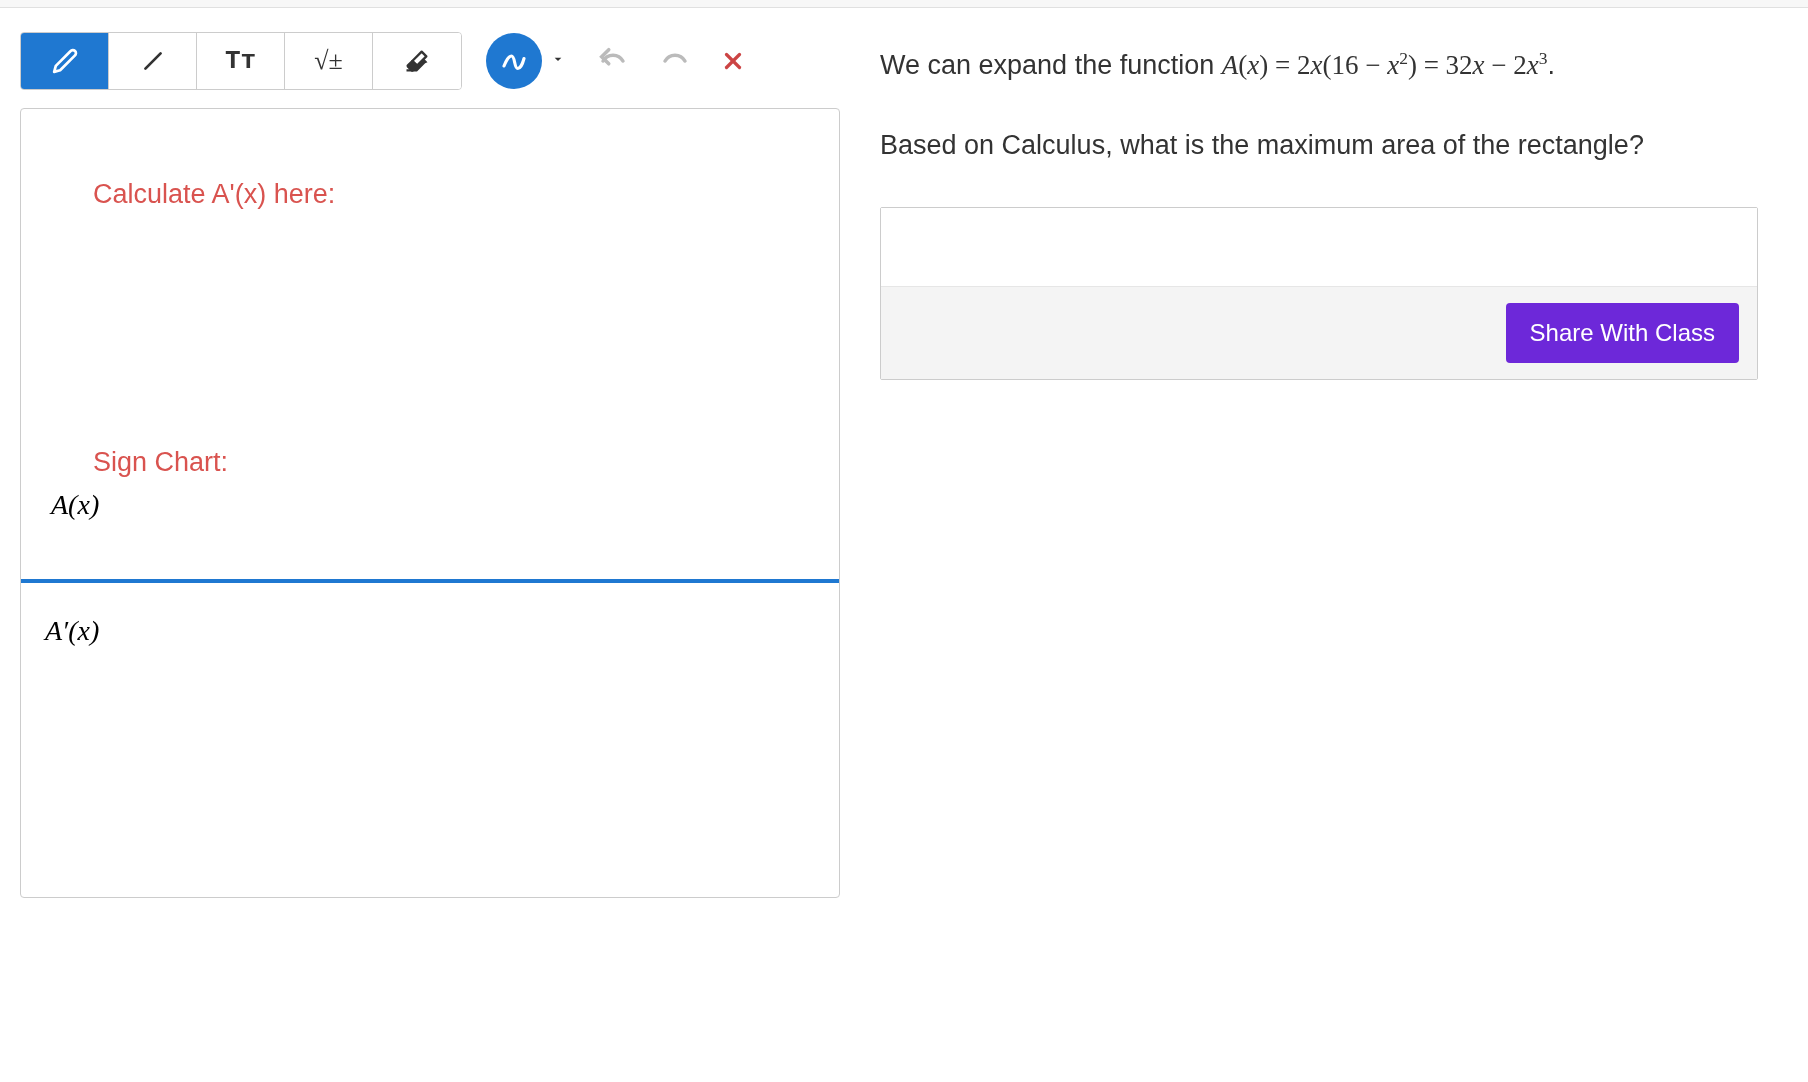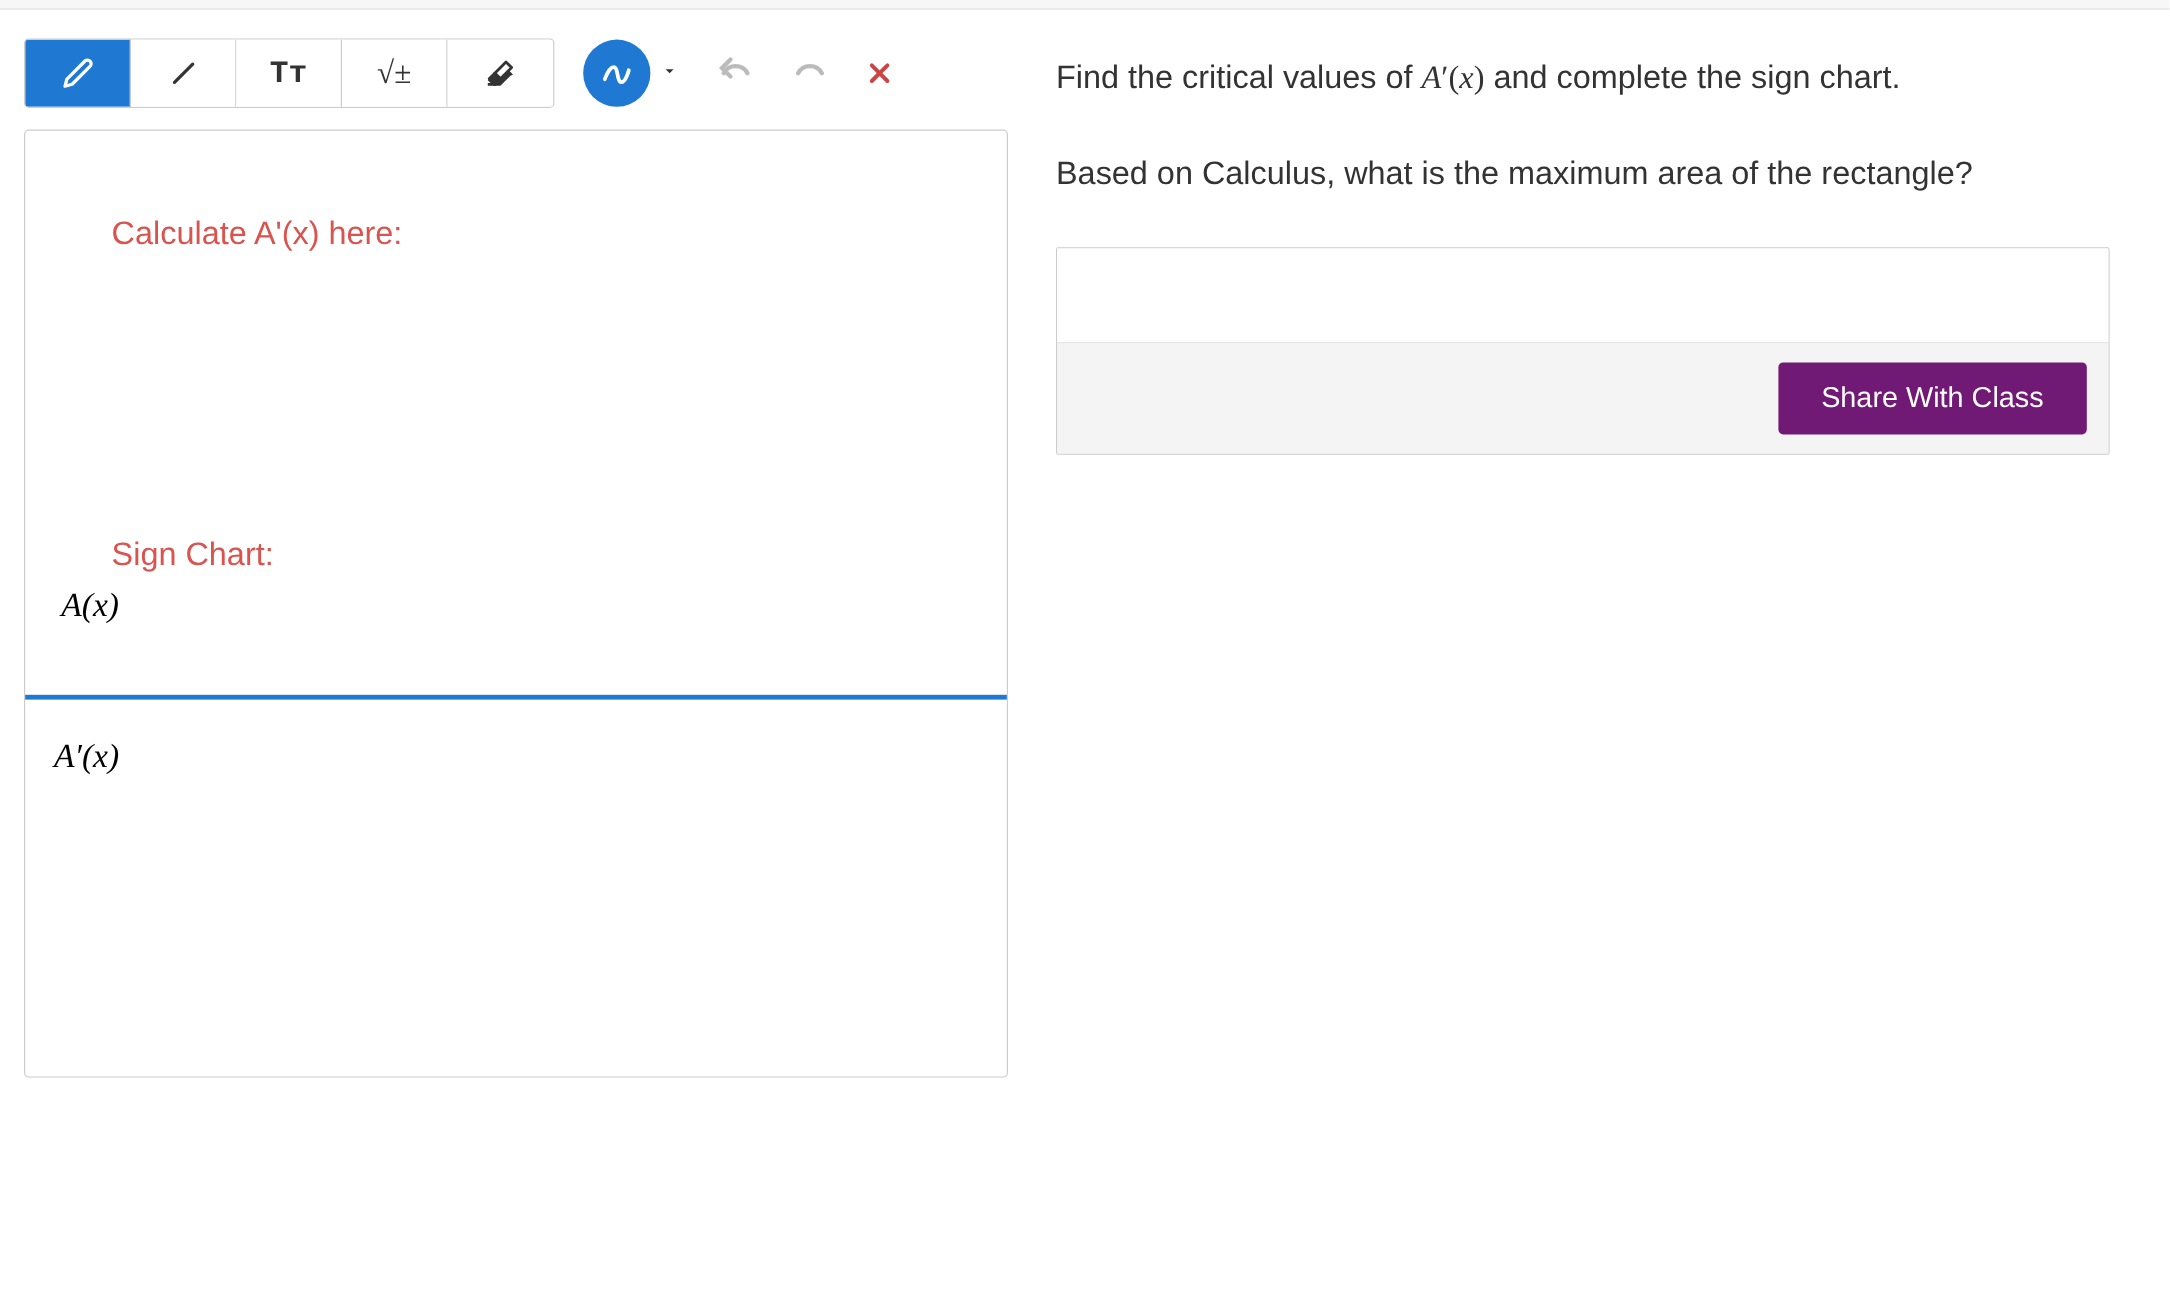--- a/index.html
+++ b/index.html
@@ -148,24 +148,24 @@
     background: #fff;
   }
   .answer-footer {
     background: #f4f4f4;
     border-top: 1px solid #e6e6e6;
     padding: 16px 18px;
     display: flex;
     justify-content: flex-end;
   }
   .share-btn {
-    background: #701a75;
+    background: #6d28d9;
     color: #fff;
     border: none;
-    padding: 16px 36px;
+    padding: 16px 24px;
     font-size: 24px;
     border-radius: 4px;
     cursor: pointer;
   }
   sup { font-size: 0.65em; vertical-align: super; }
 </style>
 </head>
 <body>
 
 <div class="page-top-border"></div>
@@ -242,24 +242,24 @@
         <span class="math-it">A</span>(<span class="math-it">x</span>)
       </div>
       <div class="sign-line" style="top:470px;"></div>
       <div class="canvas-math" style="top:506px; left:24px;">
         <span class="math-it">A</span>′(<span class="math-it">x</span>)
       </div>
     </div>
   </div>
 
   <div class="right-pane">
-
     <div class="prompt-text">
-      <span>Find the critical values of </span><span class="math-inline"><span class="math-it">A</span>′(<span class="math-it">x</span>)</span><span> and complete the sign chart.</span>
-    </div>
+      <span>We can expand the function </span><span class="math-inline"><span class="math-it">A</span>(<span class="math-it">x</span>) = 2<span class="math-it">x</span>(16 − <span class="math-it">x</span><sup>2</sup>) = 32<span class="math-it">x</span> − 2<span class="math-it">x</span><sup>3</sup></span><span>.</span>
+    </div>
+
 
     <div class="prompt-text">Based on Calculus, what is the maximum area of the rectangle?</div>
 
     <div class="answer-box">
       <input type="text" class="answer-input" style="">
       <div class="answer-footer">
         <button class="share-btn">Share With Class</button>
       </div>
     </div>
   </div>

